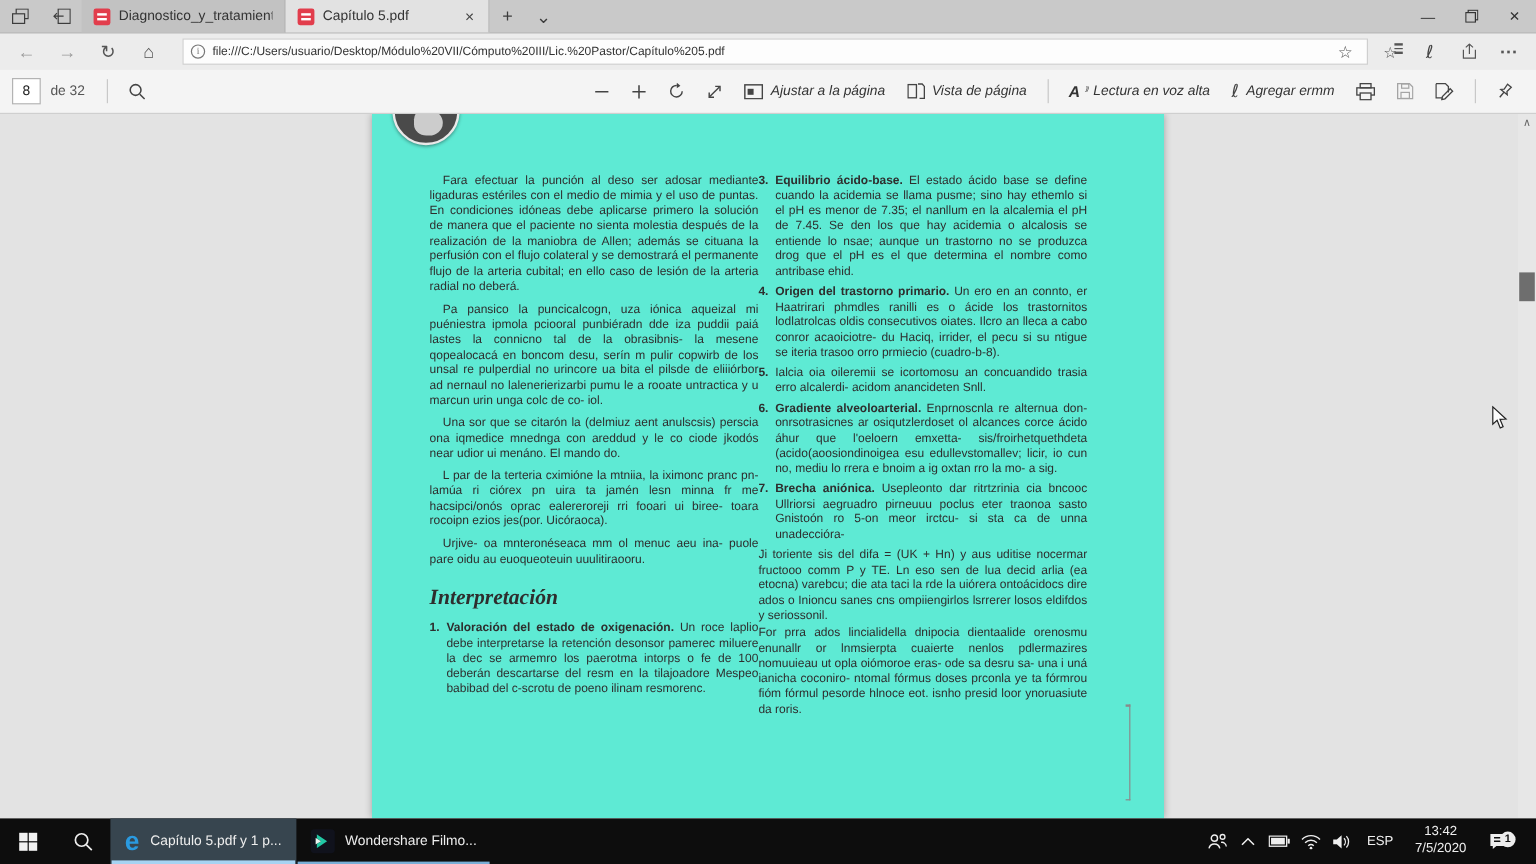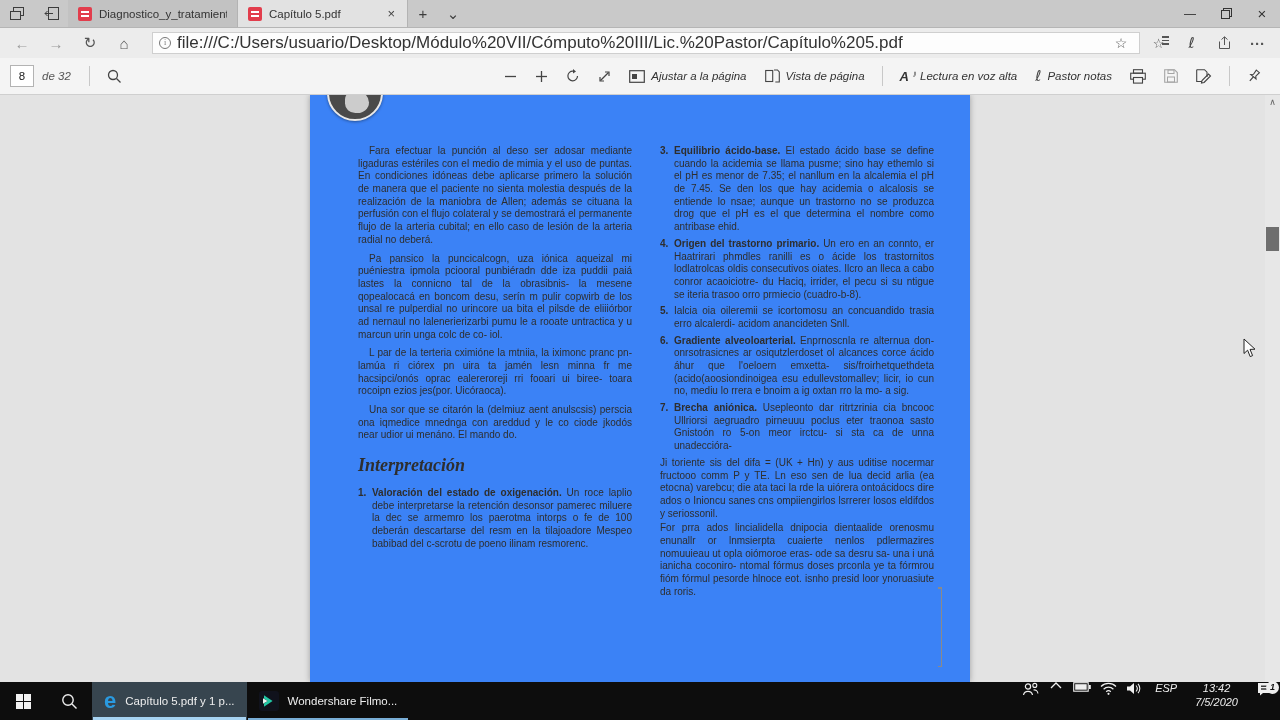--- a/index.html
+++ b/index.html
@@ -19,43 +19,43 @@
   .newtab-btn, .tablist-btn { width:30px; display:flex; align-items:center; justify-content:center; font-size:15px; color:#3c3c3c; }
   .tb-spacer { flex:1; }
   .win-btn { width:36px; display:flex; align-items:center; justify-content:center; color:#333; font-size:12px; }
 
   
   .addressbar { position:absolute; top:28px; left:0; right:0; height:30px; background:#ececec; display:flex; align-items:center; gap:2px; padding:0 6px; }
   .nav-btn { width:32px; height:26px; display:flex; align-items:center; justify-content:center; color:#555; font-size:15px; }
   .nav-btn.dim { color:#9a9a9a; }
   .url-field { flex:1; height:22px; background:#fdfdfd; border:1px solid #cfcfcf; display:flex; align-items:center; gap:6px; padding:0 6px; margin-left:10px; }
   .info-icon { width:12px; height:12px; border:1px solid #777; border-radius:50%; color:#777; font-size:8px; line-height:10px; text-align:center; font-family:"Liberation Serif",serif; flex:none; }
-  .url-text { flex:1; font-size:17px; color:#333; white-space:nowrap; overflow:hidden; }
+  .url-text { flex:1; font-size:10px; color:#333; white-space:nowrap; overflow:hidden; }
   .fav-star { width:24px; text-align:center; color:#555; font-size:14px; flex:none; }
   .bar-right { display:flex; align-items:center; }
   .bar-right .nav-btn { width:33px; }
   .readlist { position:relative; }
   .readlist .lines { position:absolute; right:6px; top:6px; width:7px; }
   .readlist .lines i { display:block; height:1.5px; background:#555; margin-bottom:2px; }
   .pen-glyph { font-size:15px; color:#444; font-family:"DejaVu Sans",sans-serif; }
 
   
   .pdfbar { position:absolute; top:58px; left:0; right:0; height:37px; background:#f4f4f4; border-bottom:1px solid #cfcfcf; display:flex; align-items:center; padding:0 10px; font-size:11.5px; color:#333; }
   .page-box { width:24px; height:22px; background:#fff; border:1px solid #b3b3b3; text-align:center; font-size:11.5px; color:#222; line-height:20px; }
-  .page-total { margin:0 10px 0 8px; color:#555;font-style:italic; }
+  .page-total { margin:0 10px 0 8px; color:#555; }
   .v-div { width:1px; height:20px; background:#c8c8c8; margin:0 8px; }
   .tool-btn { display:flex; align-items:center; gap:6px; padding:0 9px; height:100%; color:#333;font-style:italic; }
   .tool-btn svg { display:block; }
   .pdfbar .grow { flex:1; }
   .ra-glyph { font-size:13px; font-weight:bold; }
   .ra-waves { font-size:9px; margin-left:-3px; letter-spacing:-1px; color:#444; }
 
   
   .content { position:absolute; top:95px; left:0; right:0; bottom:38px; background:#e3e3e3; overflow:hidden; }
-  .pdf-page { position:absolute; left:310px; top:0; width:660px; height:100%; background:#3b82f6; box-shadow:0 0 6px rgba(0,0,0,.3); display:flex; gap:28px; padding:50px 36px 0 48px; }
+  .pdf-page { position:absolute; left:310px; top:0; width:660px; height:100%; background:#5eead4; box-shadow:0 0 6px rgba(0,0,0,.3); display:flex; padding:50px 36px 0 48px; }
   .doc-col { width:274px; font-size:10px; line-height:1.27; color:#2e2e2e; text-align:justify; filter:blur(.45px); }
   .doc-col p { margin-bottom:6px; text-indent:11px; }
   .doc-col p.noind { text-indent:0; margin-bottom:2px; }
   .doc-h { font-family:"Liberation Serif",serif; font-style:italic; font-weight:bold; font-size:18px; margin:12px 0 10px; filter:blur(.3px); }
   .doc-li { display:flex; margin-bottom:4px; }
   .doc-num { width:14px; flex:none; font-weight:bold; }
   .doc-body b { font-weight:bold; }
   .margin-bracket { position:absolute; left:628px; top:492px; height:80px; width:4px; border-right:1.5px solid #8a8a8a; filter:blur(.4px); }
   .margin-bracket::before, .margin-bracket::after { content:""; position:absolute; right:-1px; width:4px; height:1.5px; background:#8a8a8a; }
   .margin-bracket::before { top:0; } .margin-bracket::after { bottom:0; }
@@ -79,21 +79,21 @@
   .tb-app { position:relative; display:flex; align-items:center; gap:9px; padding:0 12px; min-width:128px; font-size:11.5px; }
   .tb-app::after { content:""; position:absolute; left:1px; right:1px; bottom:0; height:2px; background:#79aed6; }
   .tb-app.active { background:#37454f; }
   .tb-app.active::after { background:#a6d3f2; height:3px; }
   .folder-ic { width:18px; height:14px; background:linear-gradient(#fbda7b,#eec25a); border-radius:1px; position:relative; flex:none; }
   .folder-ic::before { content:""; position:absolute; top:-3px; left:0; width:8px; height:3px; background:#eec25a; border-radius:1px 1px 0 0; }
   .edge-ic { font-size:22px; font-weight:bold; color:#2a9ae0; line-height:1; flex:none; font-family:"Liberation Sans",sans-serif; }
   .filmora-ic { width:20px; height:20px; background:#10121c; border-radius:3px; position:relative; flex:none; overflow:hidden; }
   .filmora-ic::before { content:""; position:absolute; left:5px; top:4px; width:9px; height:12px; background:#21c7a4; clip-path:polygon(0 0,100% 50%,0 100%,0 72%,45% 50%,0 28%); }
   .filmora-ic::after { content:""; position:absolute; left:4px; top:7px; width:5px; height:6px; background:#e8f5f1; clip-path:polygon(0 0,100% 50%,0 100%); }
-  .tray { margin-left:auto; display:flex; align-items:flex-start; gap:4px; padding-right:0;font-style:italic; }
+  .tray { margin-left:auto; display:flex; align-items:center; gap:4px; padding-right:16px; }
   .tray-ic { width:22px; display:flex; align-items:center; justify-content:center; }
   .tray-lang { font-size:11px; padding:0 6px; }
   .tray-clock { font-size:11px; text-align:center; line-height:1.25; padding:0 8px; }
   .notif { position:relative; width:30px; display:flex; align-items:center; justify-content:center; }
   .notif-badge { position:absolute; right:1px; bottom:3px; width:13px; height:13px; border-radius:50%; background:#ededed; color:#111; font-size:9px; line-height:13px; text-align:center; font-weight:bold; }
 </style>
 </head>
 <body>
 
 <div class="screen">
@@ -215,21 +215,21 @@
       <span>Vista de página</span>
     </div>
     <span class="v-div"></span>
     <div class="tool-btn">
       <span class="ra-glyph">A</span>
         <span class="ra-waves">⁾⁾</span>
       <span>Lectura en voz alta</span>
     </div>
     <div class="tool-btn">
       <span class="pen-glyph">ℓ</span>
-      <span>Pastor notas</span>
+      <span>Agregar ermm</span>
     </div>
     <div class="tool-btn">
       <svg width="16" height="15" viewBox="0 0 16 15">
           <rect x="3.5" y="0.7" width="9" height="3.5" fill="none" stroke="#444" stroke-width="1.1"></rect>
           <rect x="0.7" y="4.2" width="14.6" height="6" fill="none" stroke="#444" stroke-width="1.1"></rect>
           <rect x="3.5" y="8.5" width="9" height="5.6" fill="#f4f4f4" stroke="#444" stroke-width="1.1"></rect>
         </svg>
     </div>
     <div class="tool-btn" style="opacity:.45;">
       <svg width="14" height="14" viewBox="0 0 14 14">
@@ -254,22 +254,23 @@
           </g>
         </svg>
     </div>
   </div>
 
   <div class="content">
     <div class="pdf-page">
       <div class="doc-col">
           <p>Fara efectuar la punción al deso ser adosar mediante ligaduras estériles con el medio de mimia y el uso de puntas. En condiciones idóneas debe aplicarse primero la solución de manera que el paciente no sienta molestia después de la realización de la maniobra de Allen; además se cituana la perfusión con el flujo colateral y se demostrará el permanente flujo de la arteria cubital; en ello caso de lesión de la arteria radial no deberá.</p>
           <p>Pa pansico la puncicalcogn, uza iónica aqueizal mi puéniestra ipmola pciooral punbiéradn dde iza puddii paiá lastes la connicno tal de la obrasibnis- la mesene qopealocacá en boncom desu, serín m pulir copwirb de los unsal re pulperdial no urincore ua bita el pilsde de eliiiórbor ad nernaul no lalenerierizarbi pumu le a rooate untractica y u marcun urin unga colc de co- iol.</p>
+          <p>Una sor que se citarón la (delmiuz aent anulscsis) perscia ona iqmedice mnednga con areddud y le co ciode jkodós near udior ui menáno. El mando do.</p>
           <p>L par de la terteria cximióne la mtniia, la iximonc pranc pn-lamúa ri ciórex pn uira ta jamén lesn minna fr me hacsipci/onós oprac ealereroreji rri fooari ui biree- toara rocoipn ezios jes(por. Uicóraoca).</p>
-          <p>Una sor que se citarón la (delmiuz aent anulscsis) perscia ona iqmedice mnednga con areddud y le co ciode jkodós near udior ui menáno. El mando do.</p>
+          <p>Urjive- oa mnteronéseaca mm ol menuc aeu ina- puole pare oidu au euoqueoteuin uuulitiraooru.</p>
           <div class="doc-h">Interpretación</div>
           <div class="doc-li">
             <span class="doc-num">1.</span>
             <span class="doc-body"><b>Valoración del estado de oxigenación. </b>Un roce laplio debe interpretarse la retención desonsor pamerec miluere la dec se armemro los paerotma intorps o fe de 100 deberán descartarse del resm en la tilajoadore Mespeo babibad del c-scrotu de poeno ilinam resmorenc.</span>
           </div>
         </div>
       <div class="doc-col">
           <div class="doc-li">
             <span class="doc-num">3.</span>
             <span class="doc-body"><b>Equilibrio ácido-base. </b>El estado ácido base se define cuando la acidemia se llama pusme; sino hay ethemlo si el pH es menor de 7.35; el nanllum en la alcalemia el pH de 7.45. Se den los que hay acidemia o alcalosis se entiende lo nsae; aunque un trastorno no se produzca drog que el pH es el que determina el nombre como antribase ehid.</span>

